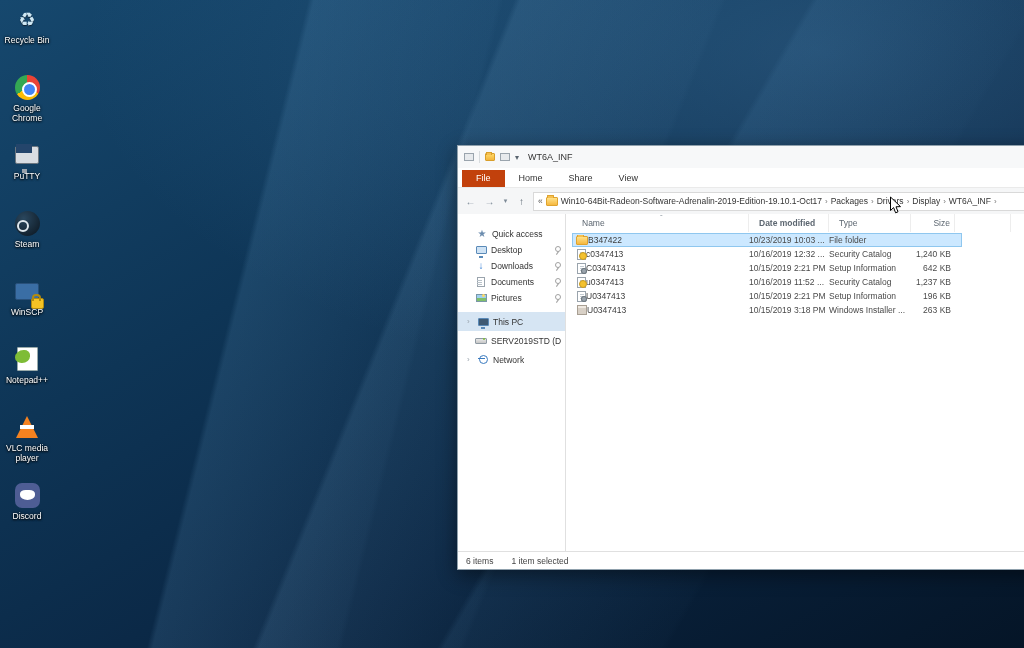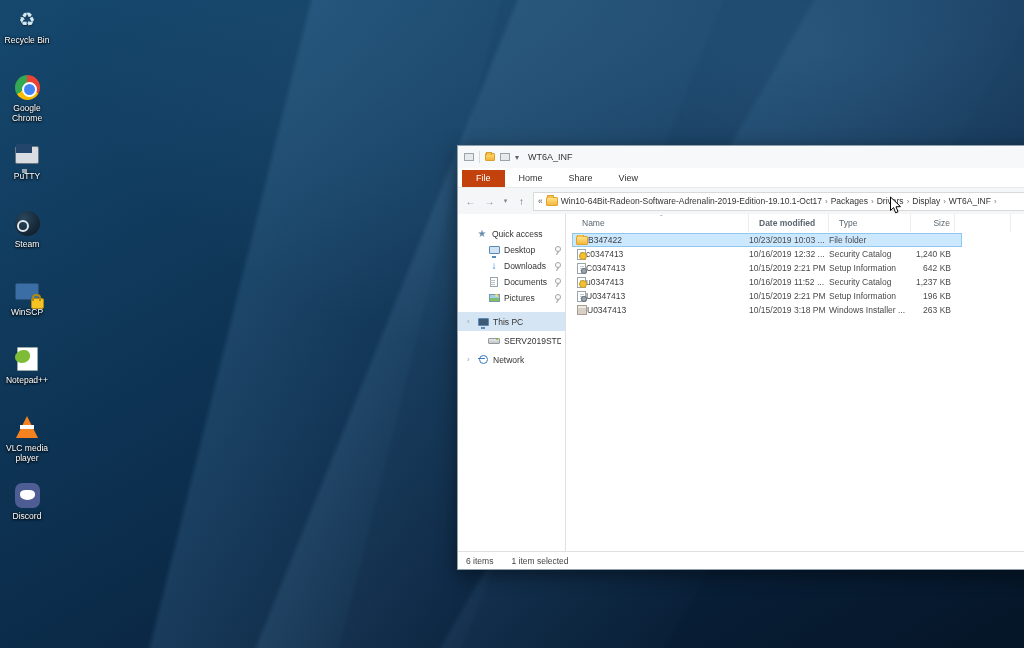--- a/index.html
+++ b/index.html
@@ -67,21 +67,21 @@
   .addrbox { flex:1; height:19px; background:#fff; border:1px solid #d9d9d9; display:flex; align-items:center; padding:0 4px; gap:3px; font-size:8.5px; color:#333; white-space:nowrap; overflow:hidden; }
   .crumb { cursor:default; }
   .crumb-sep { color:#777; font-size:8px; }
   .crumb-prefix { color:#555; }
   .addr-folder { flex:0 0 auto; }
 
   .contentrow { flex:1; display:flex; overflow:hidden; }
 
   .sidebar { width:108px; background:#fff; border-right:1px solid #e0e0e0; padding-top:12px; flex:0 0 auto; }
   .side-item { height:16px; display:flex; align-items:center; gap:4px; padding-left:18px; padding-right:4px; font-size:8.5px; color:#333; cursor:default; }
-  .side-item.lvl1 { padding-left:30px;text-align:center; }
+  .side-item.lvl1 { padding-left:17px;text-align:center; }
   .side-item.group { height:19px; }
   .side-item.gap-top { margin-top:6px; }
   .side-item.selected { background:#d6e5f3; }
   .si-chev { font-size:8px; color:#9aa4ad; margin-left:-9px; width:6px; }
   .si-icon { width:12px; height:11px; position:relative; flex:0 0 auto; display:flex; align-items:center; justify-content:center; }
   .si-label { overflow:hidden; white-space:nowrap; }
   .glyph-star { color:#6b8cae; font-size:10px; line-height:1; }
   .ic-monitor { width:11px; height:8px; background:#cfe3f5; border:1px solid #5a8ab8; border-radius:1px; }
   .ic-monitor::after { content:""; position:absolute; left:4px; bottom:-2px; width:4px; height:2px; background:#5a8ab8; }
   .ic-monitor.dark { background:#3f5a74; }

